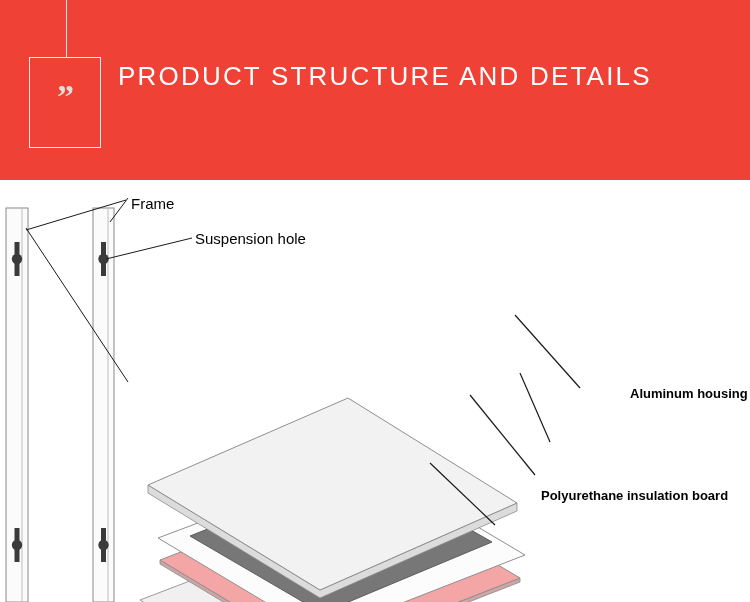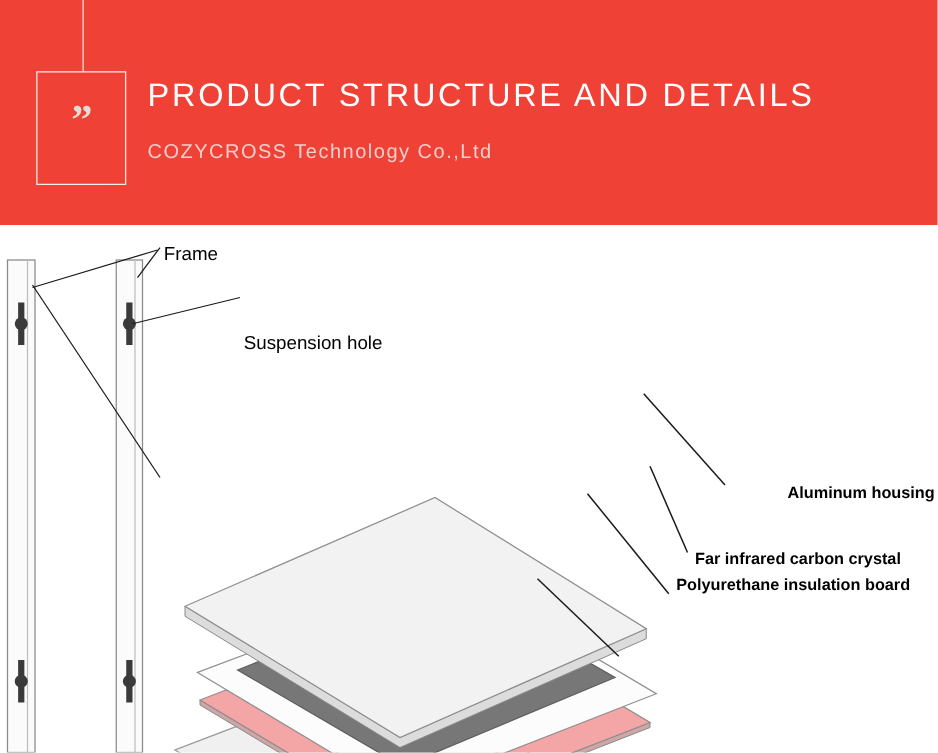--- a/index.html
+++ b/index.html
@@ -116,21 +116,20 @@
 <div id="page">
 
   <div class="header">
     <div class="header-tick"></div>
 
     <div class="quote-box">
       <div class="quote-glyph">”</div>
     </div>
 
     <div class="title">PRODUCT  STRUCTURE  AND  DETAILS</div>
-    <div class="subtitle">COZYCROSS  Technology  Co.,Ltd</div>
   </div>
 
   <div class="diagram">
 
     <svg width="750" height="422" viewBox="0 0 750 422">
 
       <g>
         <rect x="6" y="28" width="22" height="394" fill="#fbfbfb" stroke="#8a8a8a" stroke-width="1"></rect>
         <line x1="22" y1="28" x2="22" y2="422" stroke="#bdbdbd" stroke-width="1"></line>
 
@@ -209,23 +208,22 @@
       </g>
 
       <g stroke="#1a1a1a" stroke-width="1.2" fill="none">
         <path d="M 430,283 L 495,345"></path>
       </g>
 
     </svg>
 
     <div class="lbl lbl-thin" style="left:131px; top:15px;">Frame</div>
 
-    <div class="lbl lbl-thin" style="left:195px; top:50px;margin-top:36px;">Suspension hole</div>
+    <div class="lbl lbl-thin" style="left:195px; top:50px;">Suspension hole</div>
 
     <div class="lbl lbl-bold" style="left:586px; top:206px;margin-left:44px;">Aluminum housing</div>
 
-    <div class="lbl lbl-bold" style="left:556px; top:259px;">Far infrared carbon crystal</div>
-
-    <div class="lbl lbl-bold" style="left:541px; top:280px;">Polyurethane insulation board</div>
+
+    <div class="lbl lbl-bold" style="left:541px; top:308px;">Polyurethane insulation board</div>
 
 
   </div>
 </div>
 
 </body></html>

